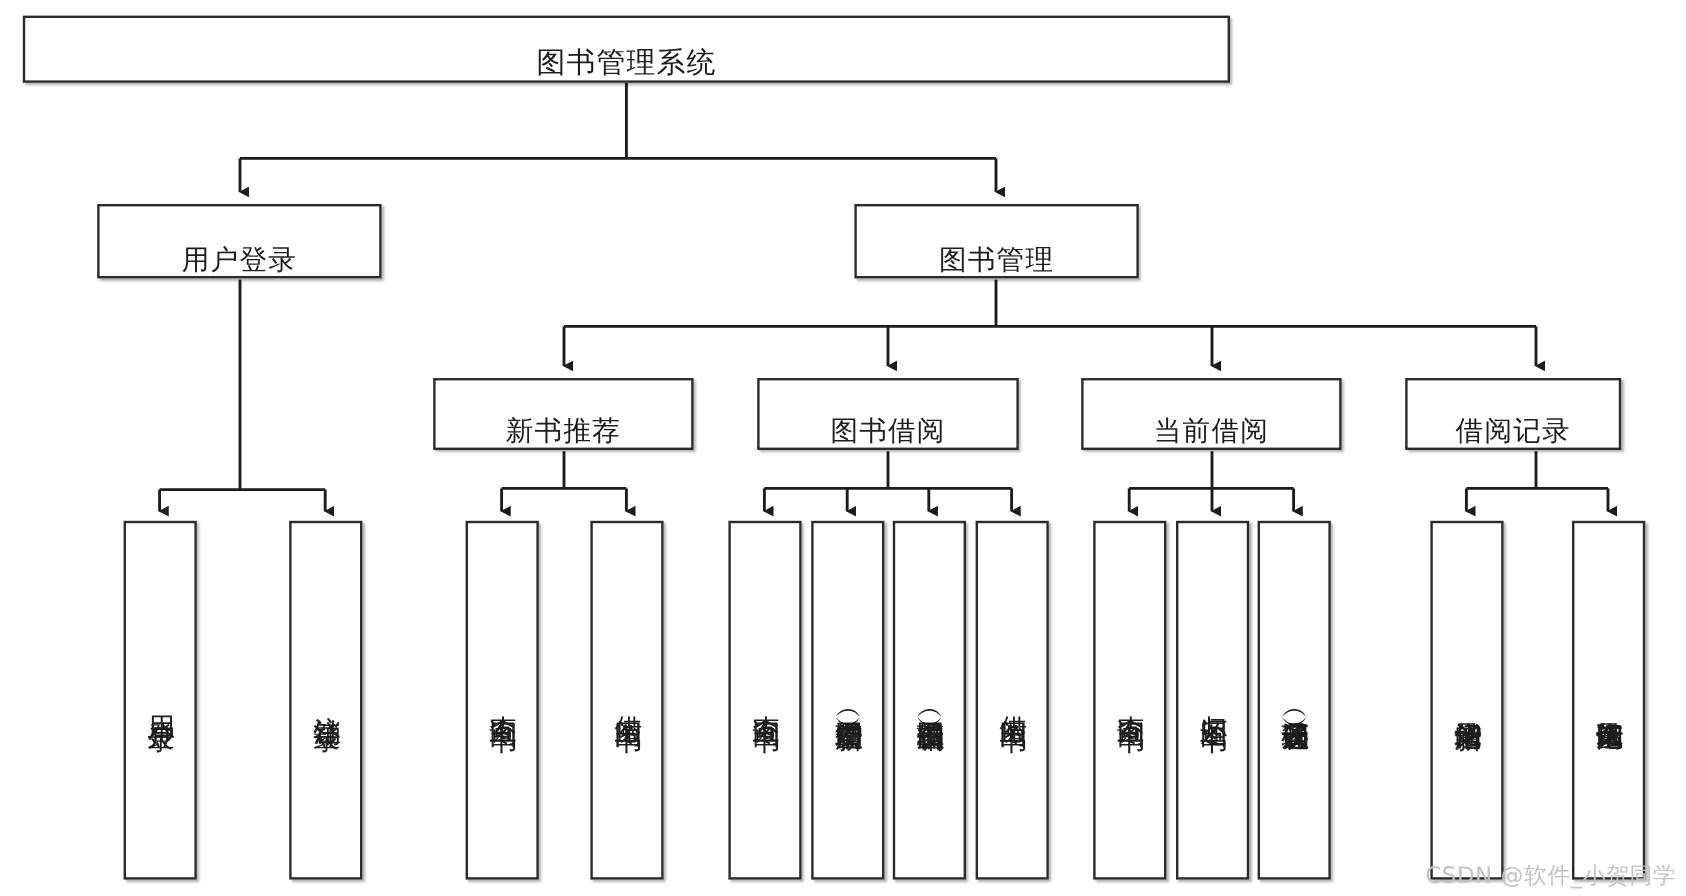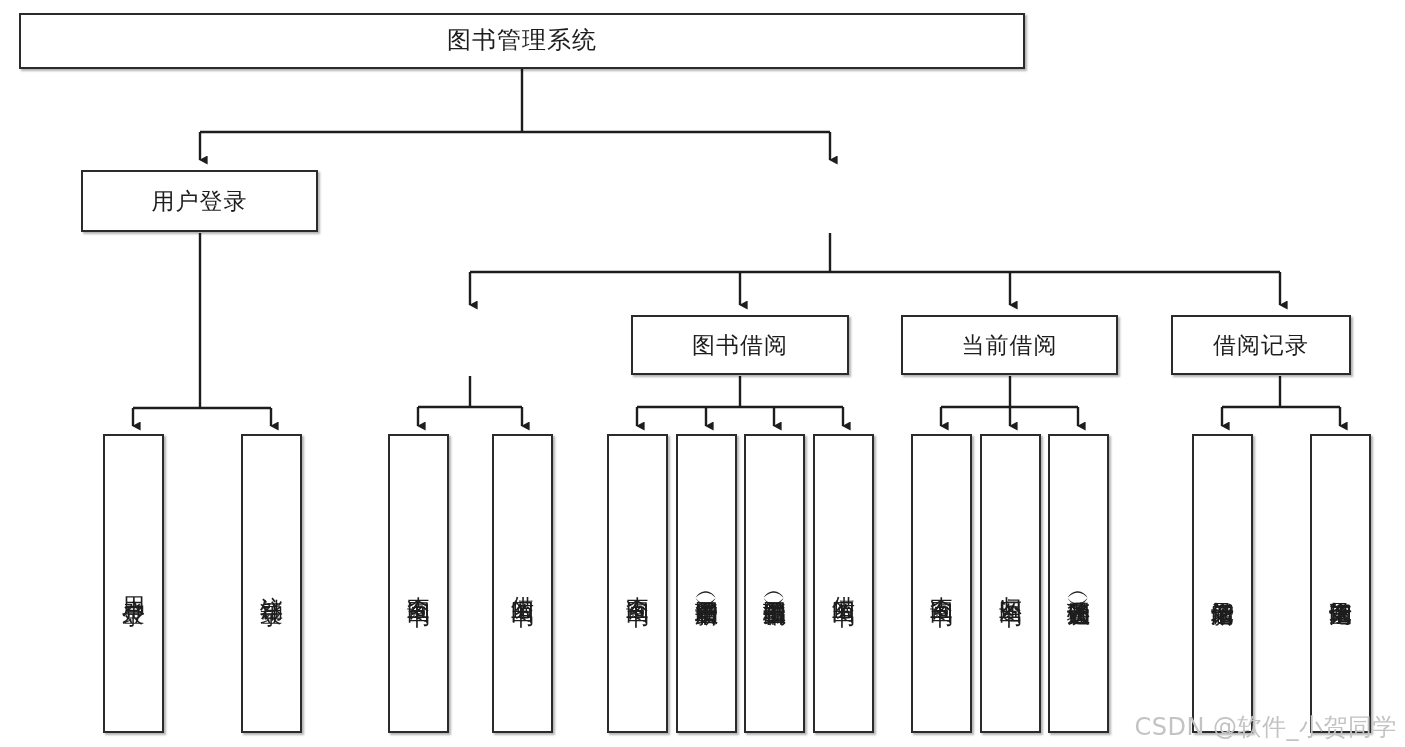--- a/index.html
+++ b/index.html
@@ -20,21 +20,21 @@
     width:1405px;
     height:747px;
     pointer-events:none;
   }
   .node{
     position:absolute;
     box-sizing:border-box;
     background:#ffffff;
     border:2.5px solid #2b2b2b;
     display:flex;
-    align-items:center;
+    align-items:flex-end;
     justify-content:center;
     box-shadow:2px 2px 2px rgba(0,0,0,0.30);
   }
   .node .lbl{
     color:#1d1d1d;
     font-size:23px;
     line-height:1.15;
     letter-spacing:1px;
     white-space:nowrap;
   }
@@ -56,21 +56,21 @@
   }
   .node.vert.tight .lbl{
     letter-spacing:0px;
     font-size:23px;
   }
   .watermark{
     position:absolute;
     right:8px;
     bottom:4px;
     color:#c3c3c3;
-    font-size:24px;
+    font-size:19px;
     letter-spacing:0.5px;
     white-space:nowrap;
     user-select:none;
   }
 </style>
 </head>
 <body>
 
 <div id="stage">
 
@@ -124,21 +124,27 @@
     </g>
   </svg>
 
   <div class="node root" style="left:19px;top:13px;width:1006px;height:56px;">
     <span class="lbl">图书管理系统</span>
   </div>
 
   <div class="node" style="left:81px;top:170px;width:237px;height:62px;">
     <span class="lbl">用户登录</span>
   </div>
+  <div class="node" style="left:712px;top:170px;width:237px;height:62px;">
+    <span class="lbl">图书管理</span>
+  </div>
 
+  <div class="node" style="left:361px;top:315px;width:217px;height:60px;">
+    <span class="lbl">新书推荐</span>
+  </div>
   <div class="node" style="left:631px;top:315px;width:218px;height:60px;">
     <span class="lbl">图书借阅</span>
   </div>
   <div class="node" style="left:901px;top:315px;width:217px;height:60px;">
     <span class="lbl">当前借阅</span>
   </div>
   <div class="node" style="left:1171px;top:315px;width:180px;height:60px;">
     <span class="lbl">借阅记录</span>
   </div>
 

